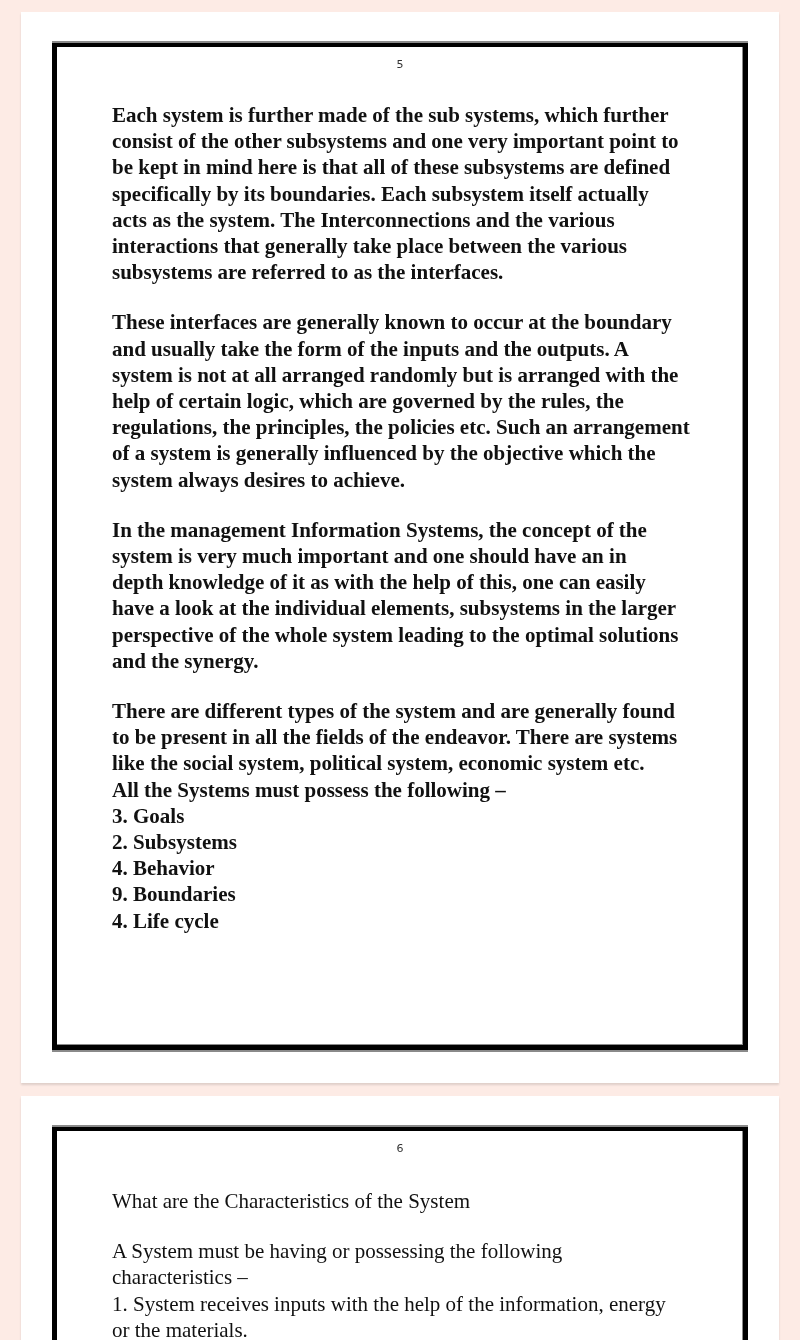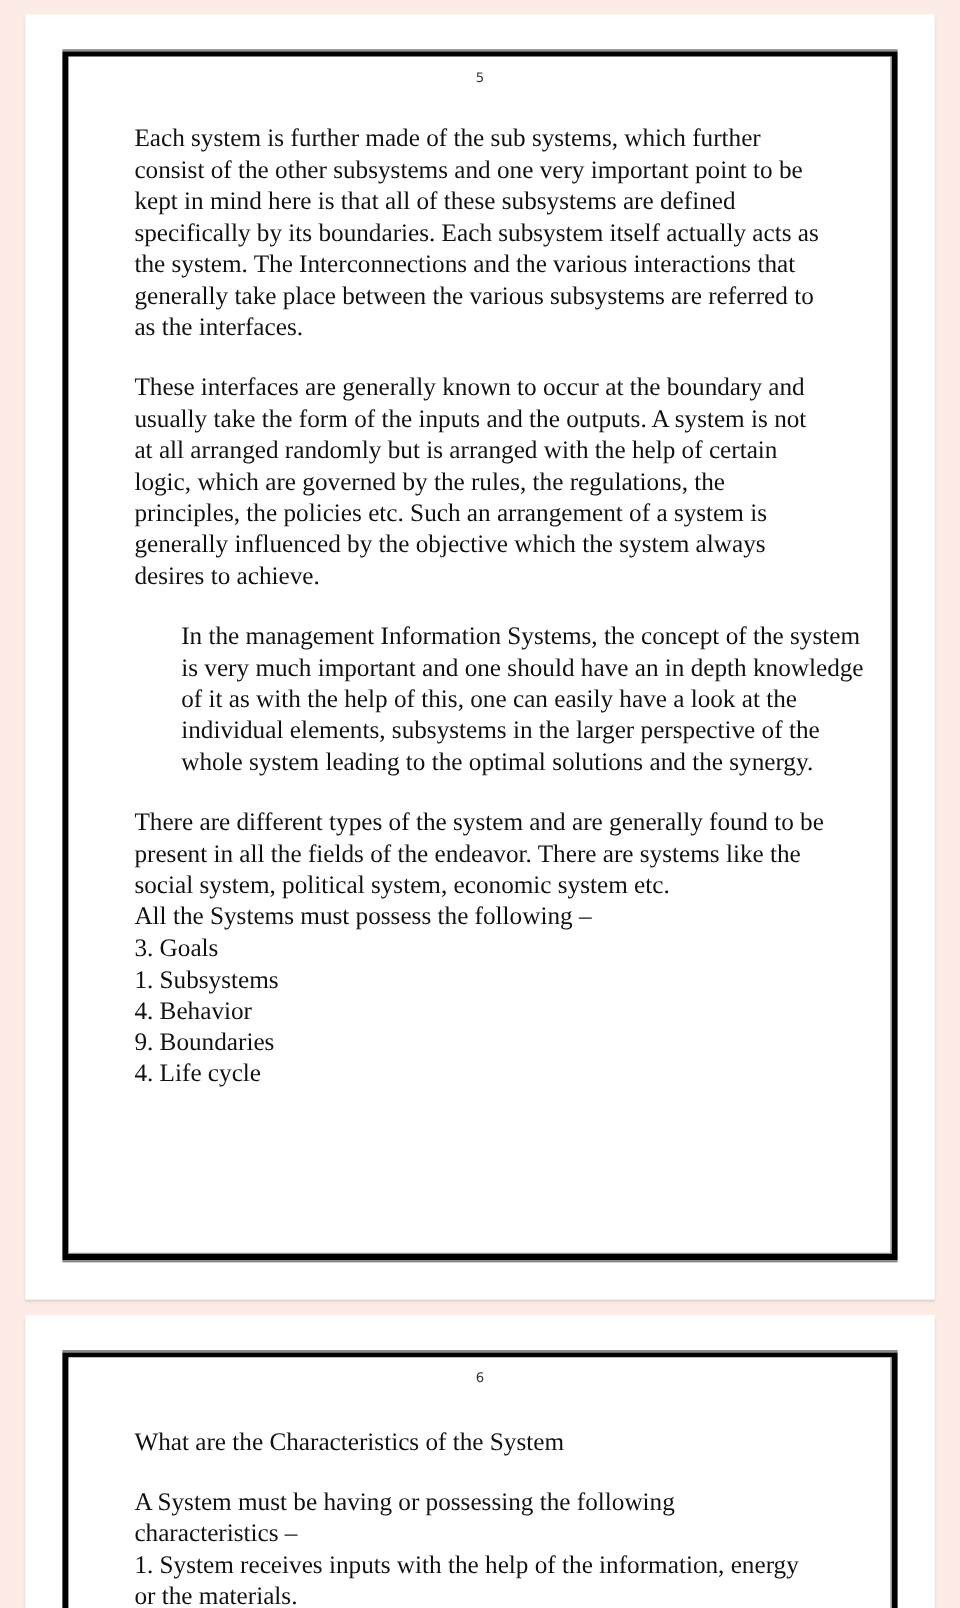--- a/index.html
+++ b/index.html
@@ -65,28 +65,28 @@
     .heading { font-weight: normal; }
   </style>
 </head>
 <body>
 
 <div class="page page-1">
   <div class="frame frame-1">
     <div class="frame-inner"></div>
   </div>
   <div class="pnum" style="top:46px;">5</div>
-  <div class="content" style="top:90px;">
+  <div class="content" style="top:90px;font-weight:bold;">
     <p class="para" style="width:575px;">Each system is further made of the sub systems, which further consist of the other subsystems and one very important point to be kept in mind here is that all of these subsystems are defined specifically by its boundaries. Each subsystem itself actually acts as the system. The Interconnections and the various interactions that generally take place between the various subsystems are referred to as the interfaces.</p>
     <p class="para" style="width:580px;">These interfaces are generally known to occur at the boundary and usually take the form of the inputs and the outputs. A system is not at all arranged randomly but is arranged with the help of certain logic, which are governed by the rules, the regulations, the principles, the policies etc. Such an arrangement of a system is generally influenced by the objective which the system always desires to achieve.</p>
-    <p class="para" style="width:570px;margin-left:39px;">In the management Information Systems, the concept of the system is very much important and one should have an in depth knowledge of it as with the help of this, one can easily have a look at the individual elements, subsystems in the larger perspective of the whole system leading to the optimal solutions and the synergy.</p>
+    <p class="para" style="width:570px;">In the management Information Systems, the concept of the system is very much important and one should have an in depth knowledge of it as with the help of this, one can easily have a look at the individual elements, subsystems in the larger perspective of the whole system leading to the optimal solutions and the synergy.</p>
     <p style="width:575px;">There are different types of the system and are generally found to be present in all the fields of the endeavor. There are systems like the social system, political system, economic system etc.</p>
     <p>All the Systems must possess the following –</p>
     <p>3. Goals</p>
-    <p>1. Subsystems</p>
+    <p>2. Subsystems</p>
     <p>4. Behavior</p>
     <p>9. Boundaries</p>
     <p>4. Life cycle</p>
   </div>
 </div>
 
 <div class="page page-2">
   <div class="frame frame-2">
     <div class="frame-inner" style="bottom:-20px;"></div>
   </div>

